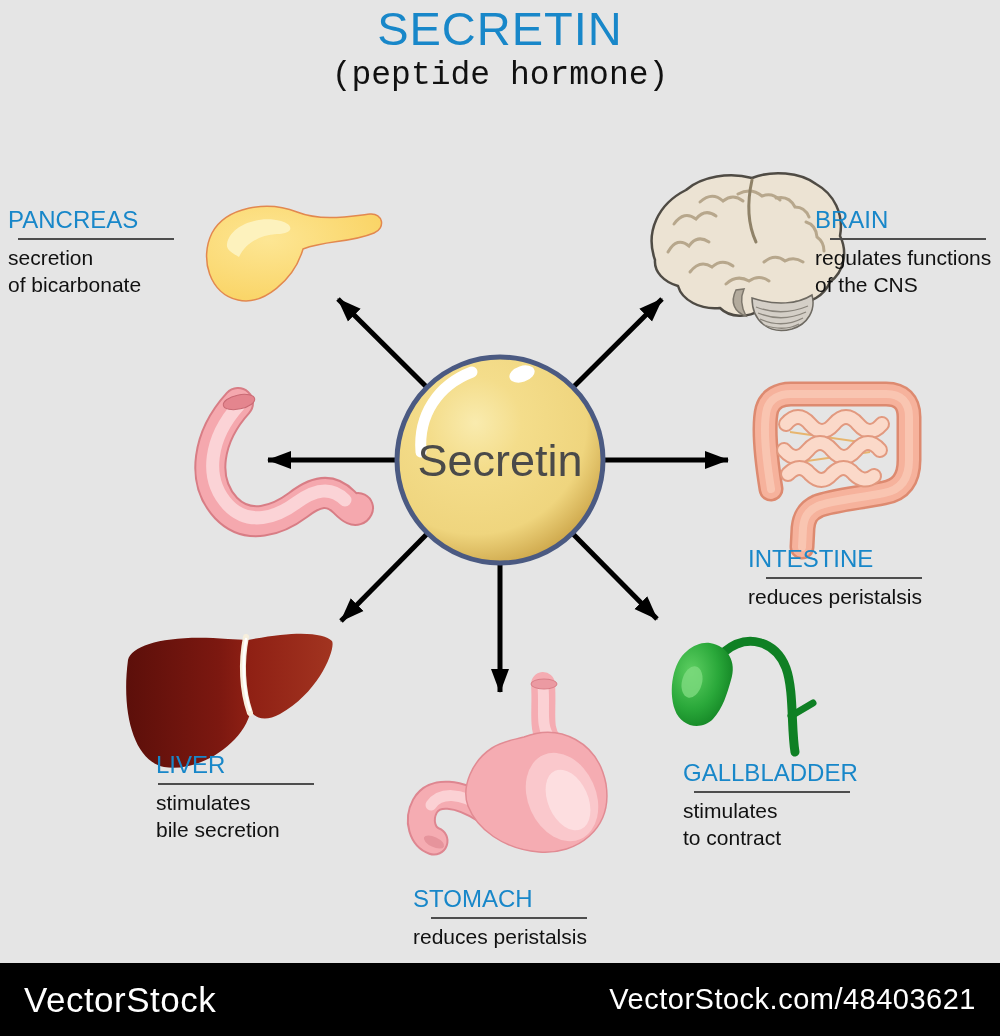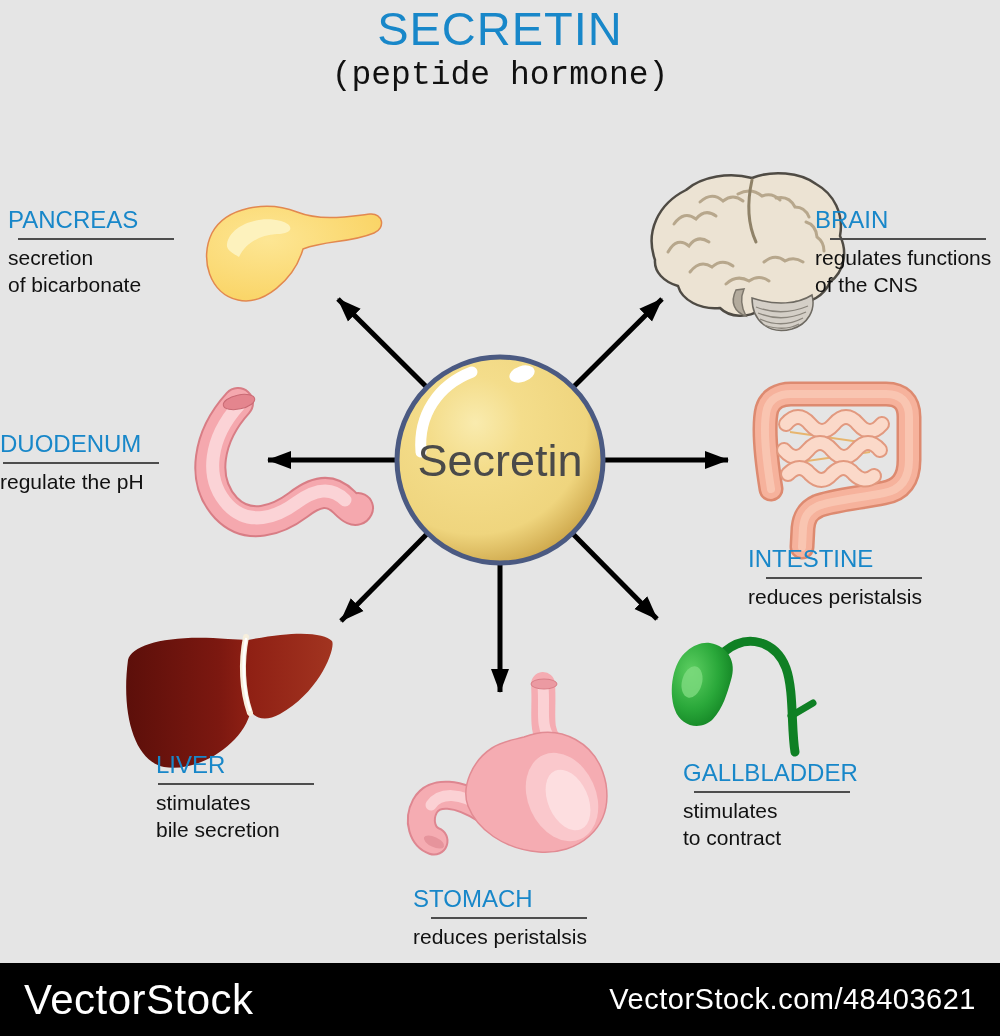--- a/index.html
+++ b/index.html
@@ -28,21 +28,21 @@
   .intestine-label   { left:748px; top:545px; width:192px; }
   .liver-label       { left:156px; top:751px; width:160px; }
   .stomach-label     { left:413px; top:885px; width:192px; }
   .gallbladder-label { left:683px; top:759px; width:178px; }
 
   .watermark-bar {
     position:absolute; left:0; top:963px; width:1000px; height:73px;
     background:#000000; display:flex; align-items:center;
     justify-content:space-between; padding:0 24px;
   }
-  .wm-brand  { color:#ffffff; font-size:42px; letter-spacing:0.5px; }
+  .wm-brand  { color:#ffffff; font-size:35px; letter-spacing:0.5px; }
   .wm-credit { color:#ffffff; font-size:29px; letter-spacing:0.5px; }
 </style>
 </head>
 <body>
 
 <div class="canvas">
 
   <div class="main-title">SECRETIN</div>
   <div class="sub-title">(peptide hormone)</div>
 
@@ -179,25 +179,20 @@
     <div class="organ-desc">of bicarbonate</div>
   </div>
 
   <div class="label-block brain-label">
     <div class="organ-name">BRAIN</div>
     <div class="rule"></div>
     <div class="organ-desc">regulates functions</div>
     <div class="organ-desc">of the CNS</div>
   </div>
 
-  <div class="label-block duodenum-label">
-    <div class="organ-name">DUODENUM</div>
-    <div class="rule"></div>
-    <div class="organ-desc">regulate the pH</div>
-  </div>
 
   <div class="label-block intestine-label">
     <div class="organ-name">INTESTINE</div>
     <div class="rule"></div>
     <div class="organ-desc">reduces peristalsis</div>
   </div>
 
   <div class="label-block liver-label">
     <div class="organ-name">LIVER</div>
     <div class="rule"></div>

